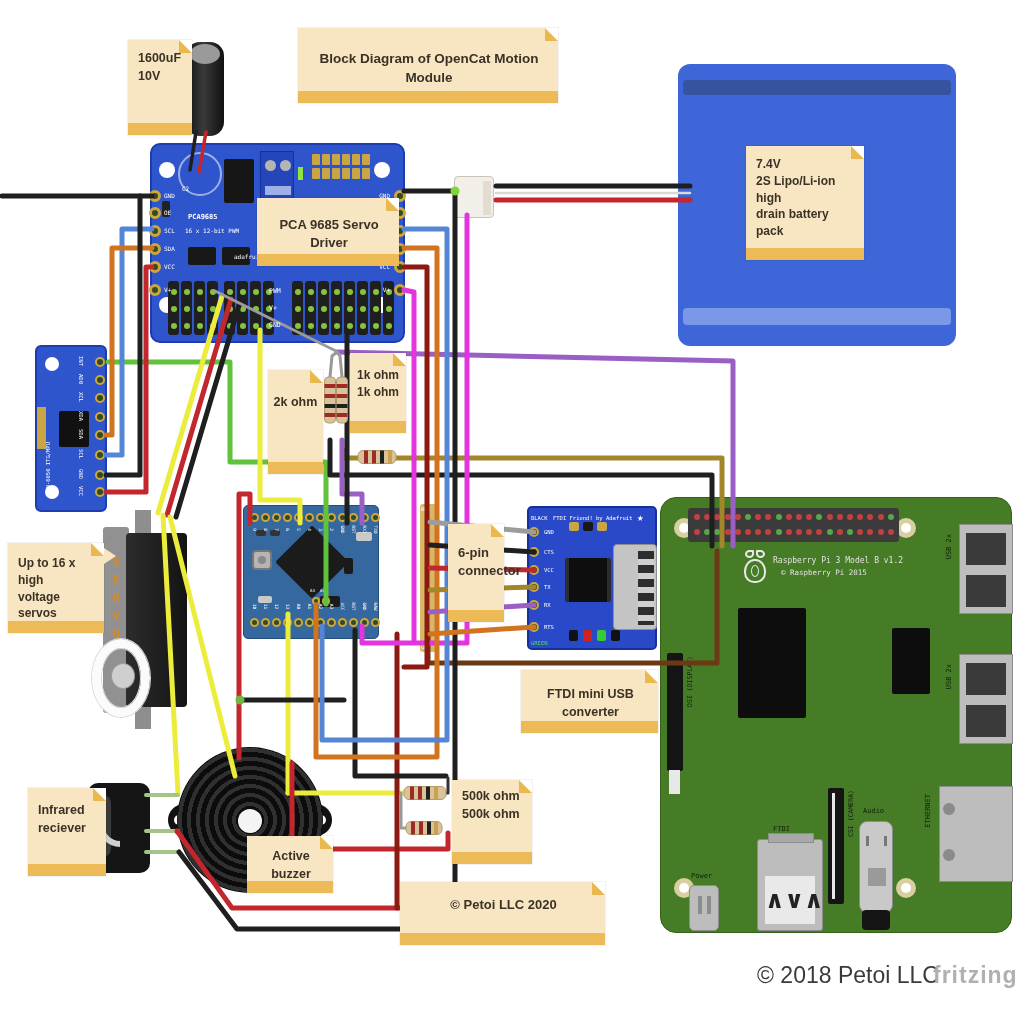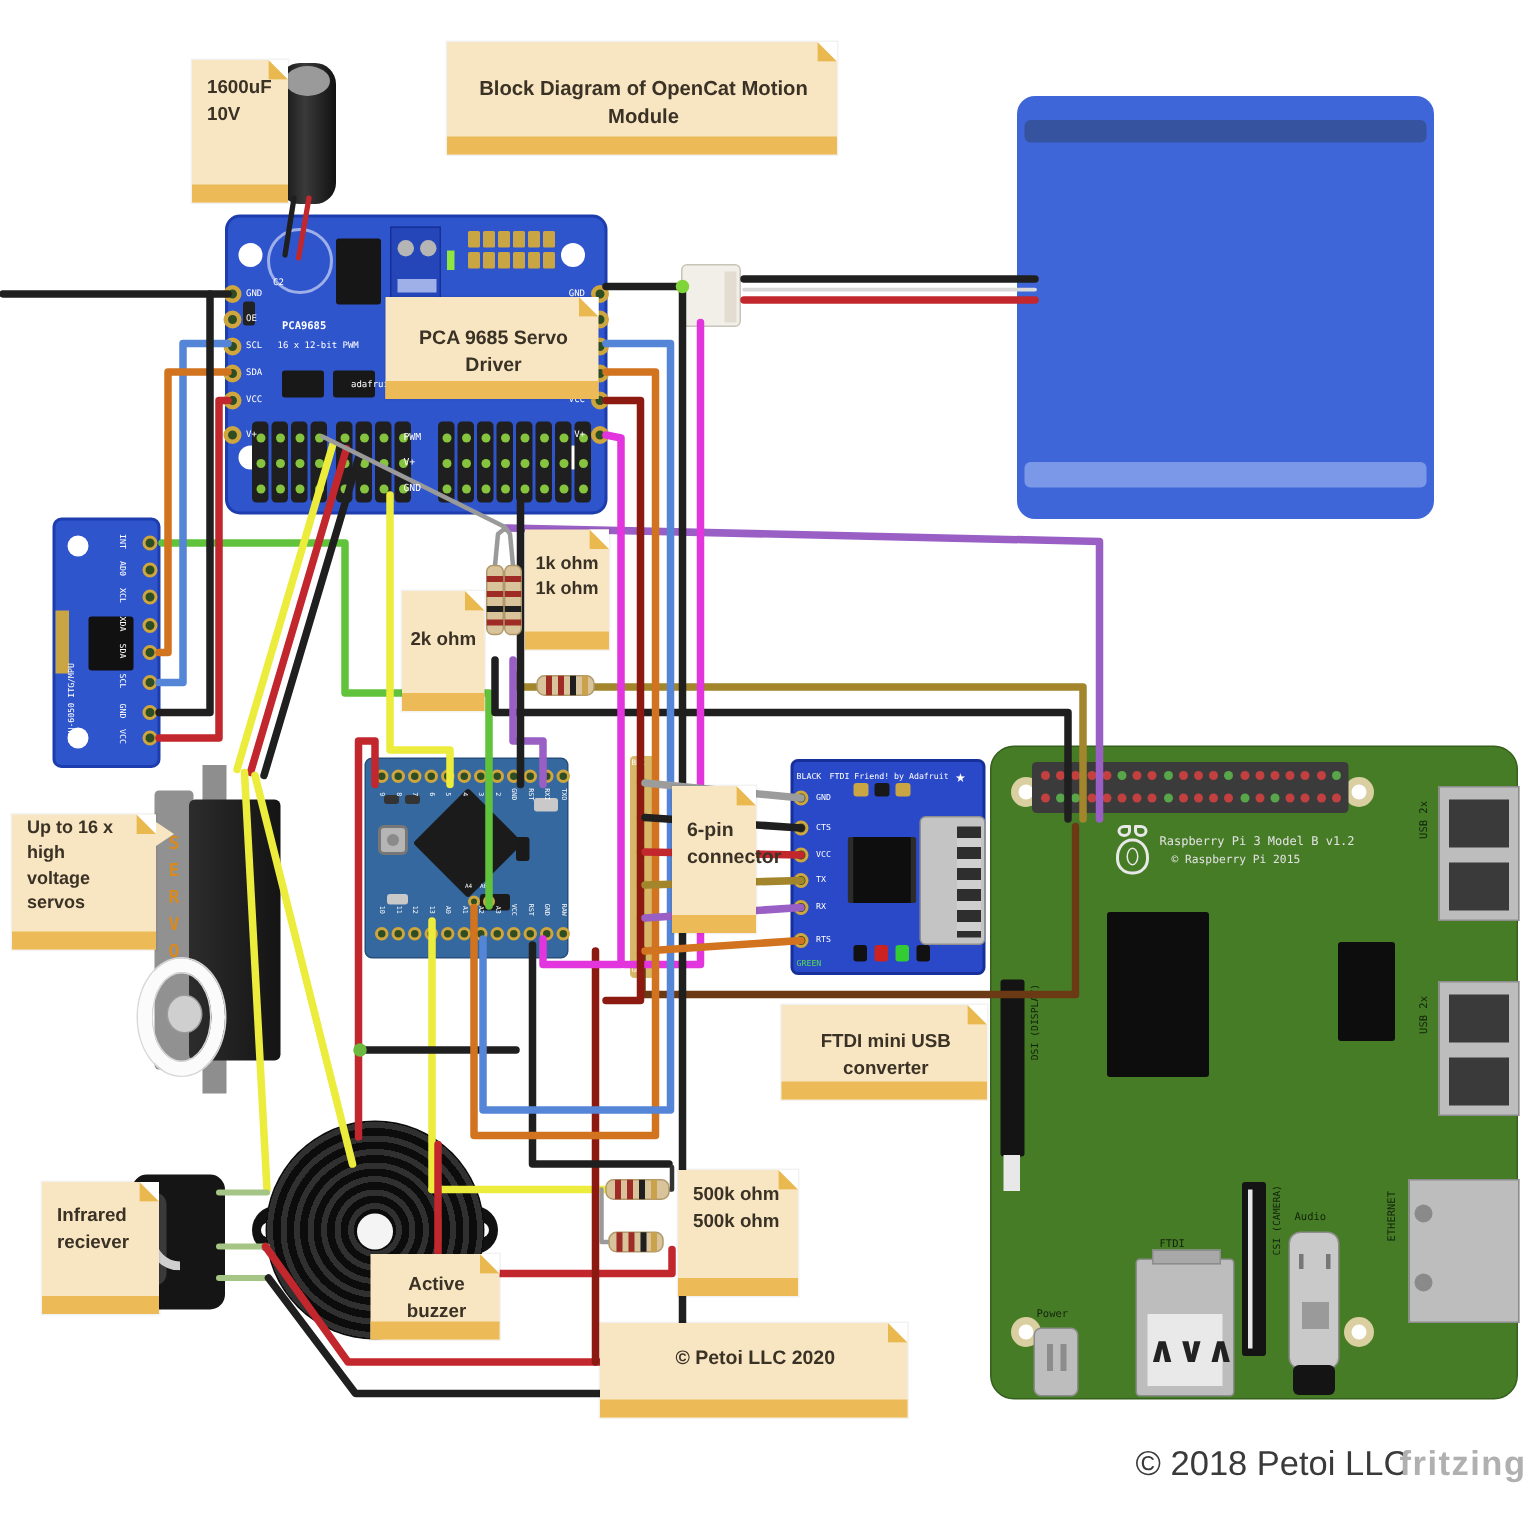--- a/index.html
+++ b/index.html
@@ -381,34 +381,41 @@
 
   <div class="note" style="left:128px;top:40px;width:64px;height:95px;">
     <div class="ntxt">
         <div>1600uF</div>
         <div>10V</div>
       </div>
   </div>
   <div class="note center" style="left:298px;top:28px;width:260px;height:75px;font-size:13.5px;">
     <div class="ntxt" style="padding-top:22px;">Block Diagram of OpenCat Motion Module</div>
   </div>
+  <div class="note" style="left:746px;top:146px;width:118px;height:114px;font-size:12px;">
+    <div class="ntxt">
+        <div>7.4V</div>
+        <div>2S Lipo/Li-ion high</div>
+        <div>drain battery pack</div>
+      </div>
+  </div>
   <div class="note center" style="left:257px;top:198px;width:142px;height:68px;font-size:13px;">
     <div class="ntxt" style="padding-top:18px;">PCA 9685 Servo Driver</div>
   </div>
-  <div class="note center" style="left:268px;top:370px;width:55px;height:80px;margin-top:24px;">
+  <div class="note center" style="left:268px;top:370px;width:55px;height:104px;">
     <div class="ntxt" style="padding:24px 2px 0 2px;">2k ohm</div>
   </div>
   <div class="note center" style="left:350px;top:353px;width:56px;height:80px;font-size:12px;">
     <div class="ntxt" style="padding:14px 2px 0 2px;">
         <div>1k ohm</div>
         <div>1k ohm</div>
       </div>
   </div>
   <div class="note" style="left:8px;top:543px;width:96px;height:90px;font-size:12px;">
-    <div class="ntxt" style="padding-top:0;">
+    <div class="ntxt" style="padding-top:12px;">
         <div>Up to 16 x high</div>
         <div>voltage servos</div>
       </div>
   </div>
   <div class="abs" style="left:104px;top:548px;width:0;height:0;border-top:8px solid transparent;border-bottom:8px solid transparent;border-left:12px solid #f8e6c3;z-index:10;"></div>
   <div class="note" style="left:448px;top:524px;width:56px;height:98px;font-size:13px;">
     <div class="ntxt" style="padding-top:20px;">
         <div>6-pin</div>
         <div>connector</div>
       </div>

